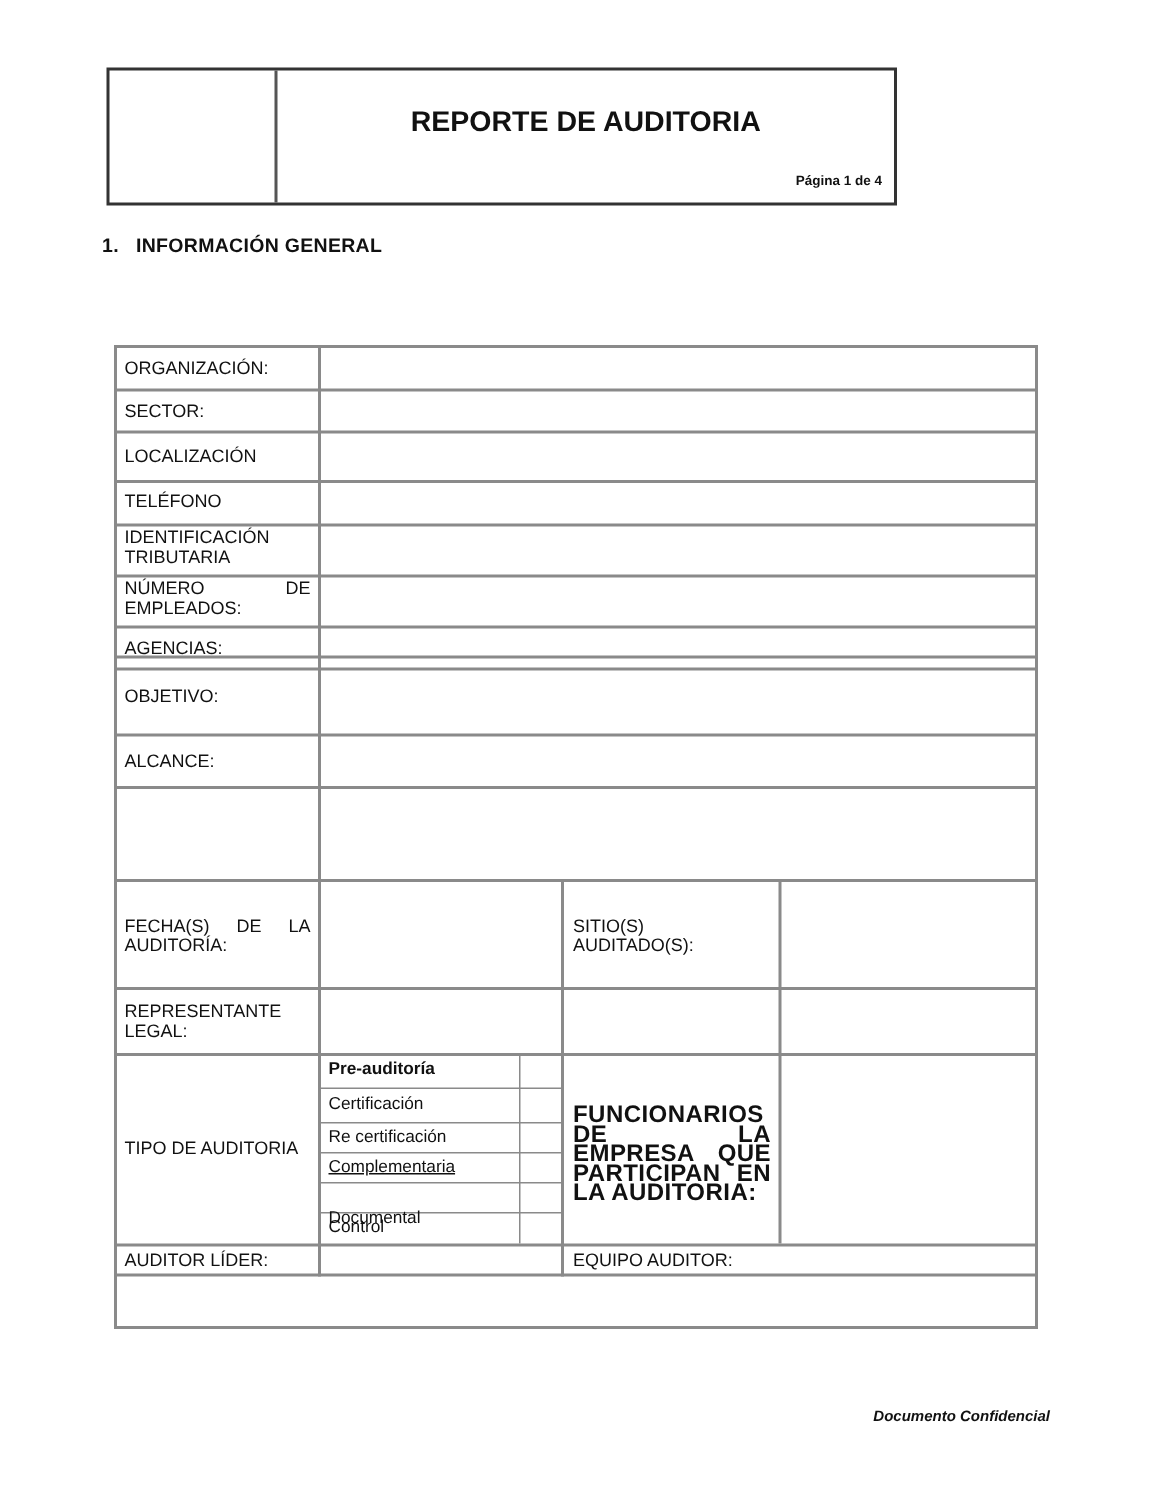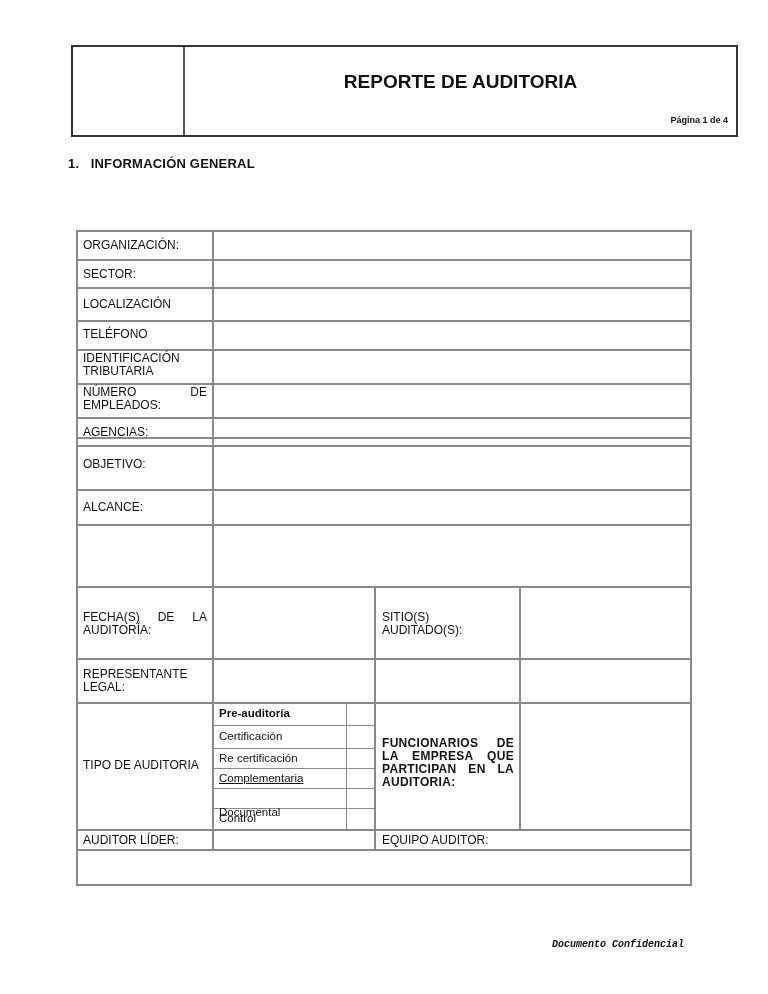--- a/index.html
+++ b/index.html
@@ -1,31 +1,31 @@
 <!DOCTYPE html>
 <html><head>
 <meta charset="utf-8">
 <style>
   html, body { margin:0; padding:0; background:#ffffff; }
   body { width:768px; height:994px; position:relative; overflow:hidden;
          font-family:"Liberation Sans", sans-serif; color:#111; }
   .abs { position:absolute; box-sizing:border-box; }
-  .hdr-box { left:71px; top:45px; width:667px; height:92px; border:2px solid #333; }
+  .hdr-box { left:71px; top:45px; width:527px; height:92px; border:2px solid #333; }
   .hdr-logo { left:0; top:0; width:112px; height:100%; border-right:2px solid #555; }
   .hdr-title { left:112px; right:0; top:24px; text-align:center; font-weight:bold; font-size:19px; }
   .hdr-page { right:8px; bottom:10px; font-weight:bold; font-size:9px; }
   .section-title { left:68px; top:156px; font-weight:bold; font-size:13px; letter-spacing:0.2px; }
   .line { background:#8a8a8a; }
   .hline { height:2px; }
   .vline { width:2px; }
   .lbl { font-size:12px; line-height:13px; color:#111; }
   .just { text-align:justify; text-align-last:left; }
   .opt { font-size:11.5px; color:#111; }
   .bold { font-weight:bold; }
-  .footer { right:84px; top:939px; font-size:10px; font-style:italic; font-weight:bold;font-family:Liberation Mono, monospace; }
+  .footer { right:68px; top:939px; font-size:10px; font-style:italic; font-weight:bold; }
   .cell { position:absolute; box-sizing:border-box; }
 </style>
 </head>
 <body>
 
 <div class="abs hdr-box">
   <div class="abs hdr-logo"></div>
   <div class="abs hdr-title">REPORTE DE AUDITORIA</div>
   <div class="abs hdr-page">Página 1 de 4</div>
 </div>
@@ -123,21 +123,21 @@
 
   <div class="cell opt" style="left:143px;top:335px;text-decoration:underline;">Complementaria</div>
   <div class="cell" style="left:271px;top:332px;width:27px;height:19px;"></div>
 
   <div class="cell opt" style="left:143px;top:369px;">Documental</div>
   <div class="cell" style="left:271px;top:352px;width:27px;height:19px;"></div>
 
   <div class="cell opt" style="left:143px;top:375px;">Control</div>
   <div class="cell" style="left:271px;top:372px;width:27px;height:20px;"></div>
 
-  <div class="cell lbl bold just" style="left:306px;top:300px;width:132px;font-size:12px;letter-spacing:0.3px;">FUNCIONARIOS DE LA EMPRESA QUE PARTICIPAN EN LA AUDITORIA:</div>
+  <div class="cell lbl bold just" style="left:306px;top:300px;width:132px;font-size:16px;letter-spacing:0.3px;">FUNCIONARIOS DE LA EMPRESA QUE PARTICIPAN EN LA AUDITORIA:</div>
   <div class="cell" style="left:445px;top:267px;width:169px;height:125px;"></div>
 
   <div class="cell lbl" style="left:7px;top:397px;">AUDITOR LÍDER:</div>
   <div class="cell" style="left:138px;top:394px;width:160px;height:18px;"></div>
   <div class="cell lbl" style="left:306px;top:397px;">EQUIPO AUDITOR:</div>
   <div class="cell" style="left:445px;top:394px;width:169px;height:18px;"></div>
 
   <div class="cell" style="left:2px;top:414px;width:612px;height:33px;"></div>
 </div>
 

